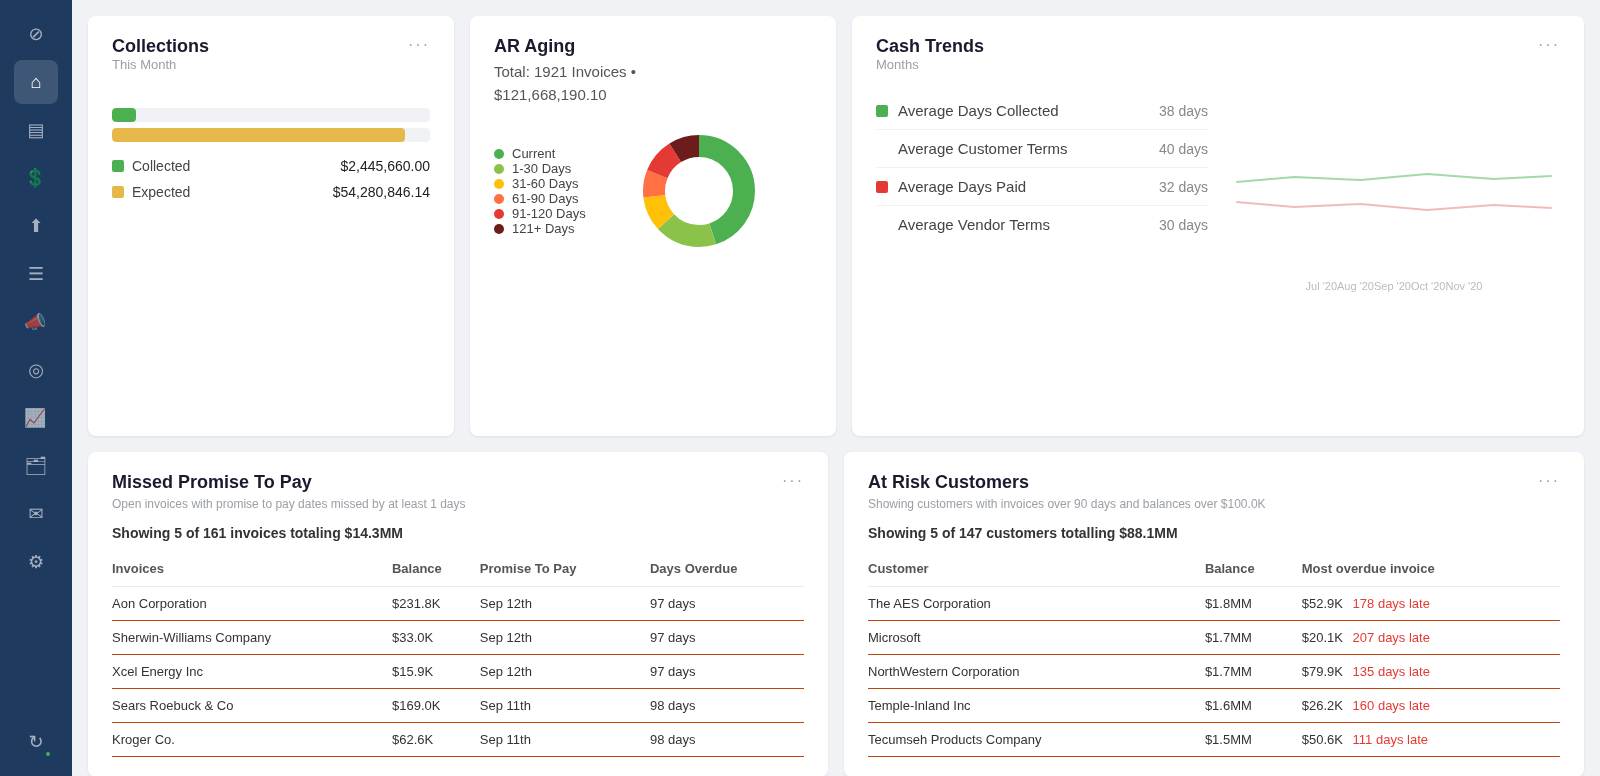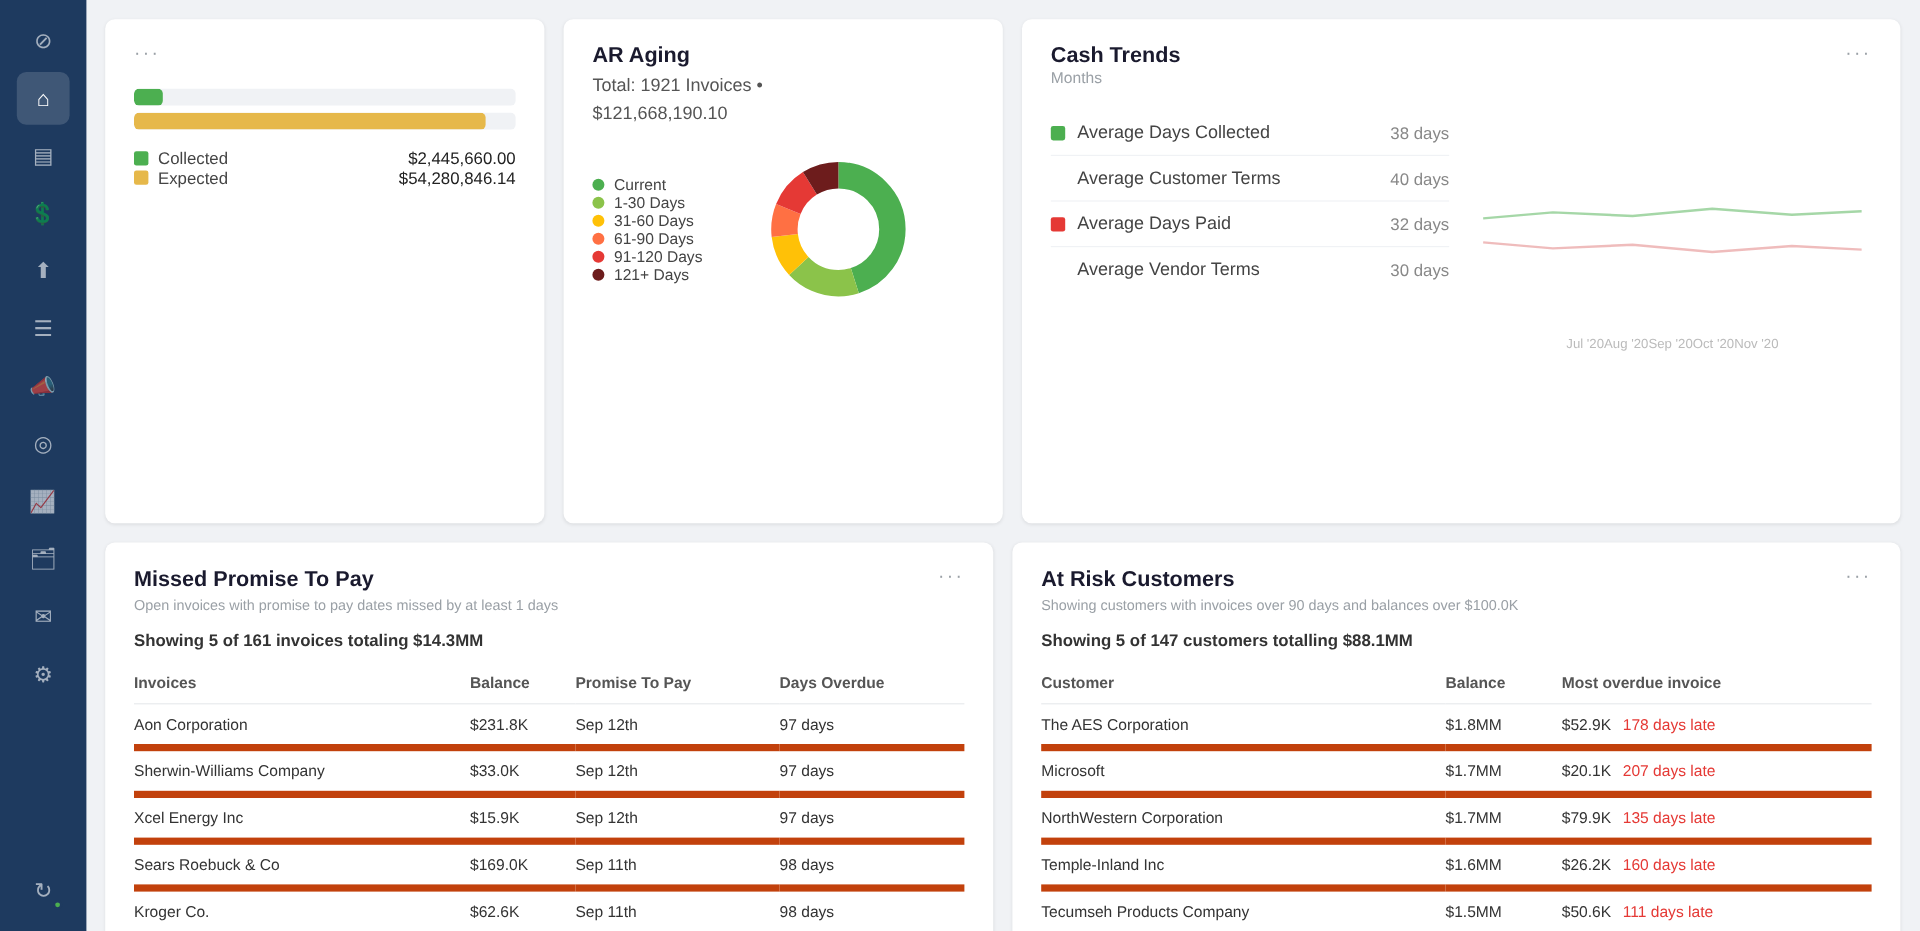--- a/index.html
+++ b/index.html
@@ -116,20 +116,21 @@
       overflow: hidden;
     }
     .bar-fill {
       height: 100%;
       border-radius: 4px;
     }
     .collections-legend {
       margin-top: 16px;
       display: flex;
       flex-direction: column;
+      gap: 10px;
     }
     .legend-row {
       display: flex;
       align-items: center;
       justify-content: space-between;
     }
     .legend-left {
       display: flex;
       align-items: center;
       gap: 8px;
@@ -259,21 +260,21 @@
       font-weight: 600;
       color: #555;
       text-align: left;
       padding: 6px 0 10px;
       border-bottom: 1px solid #e8eaed;
     }
     .data-table td {
       font-size: 13px;
       color: #333;
       padding: 9px 0;
-      border-bottom: 6px solid #c2410c;
+      border-bottom: 1px solid #c2410c;
     }
     .overdue-red { color: #e53935; font-weight: 500; }
 
     .section-desc {
       font-size: 12px;
       color: #9aa0a6;
       margin-bottom: 14px;
     }
   </style>
 </head>
@@ -298,20 +299,24 @@
     <span class="dot"></span>
   </div>
 </div>
 
 <div class="main">
 
   <div class="top-row">
 
     <div class="card">
       <div class="card-header">
+        <div>
+          <div class="card-title">Collections</div>
+          <div class="card-subtitle">This Month</div>
+        </div>
         <div class="card-menu">···</div>
       </div>
 
       <div class="collections-bars">
         <div class="bar-row">
           <div class="bar-track">
             <div class="bar-fill" style="width: 7.6%; background: #4caf50;"></div>
           </div>
           <div class="bar-track">
             <div class="bar-fill" style="width: 92%; background: #e6b84a;"></div>

